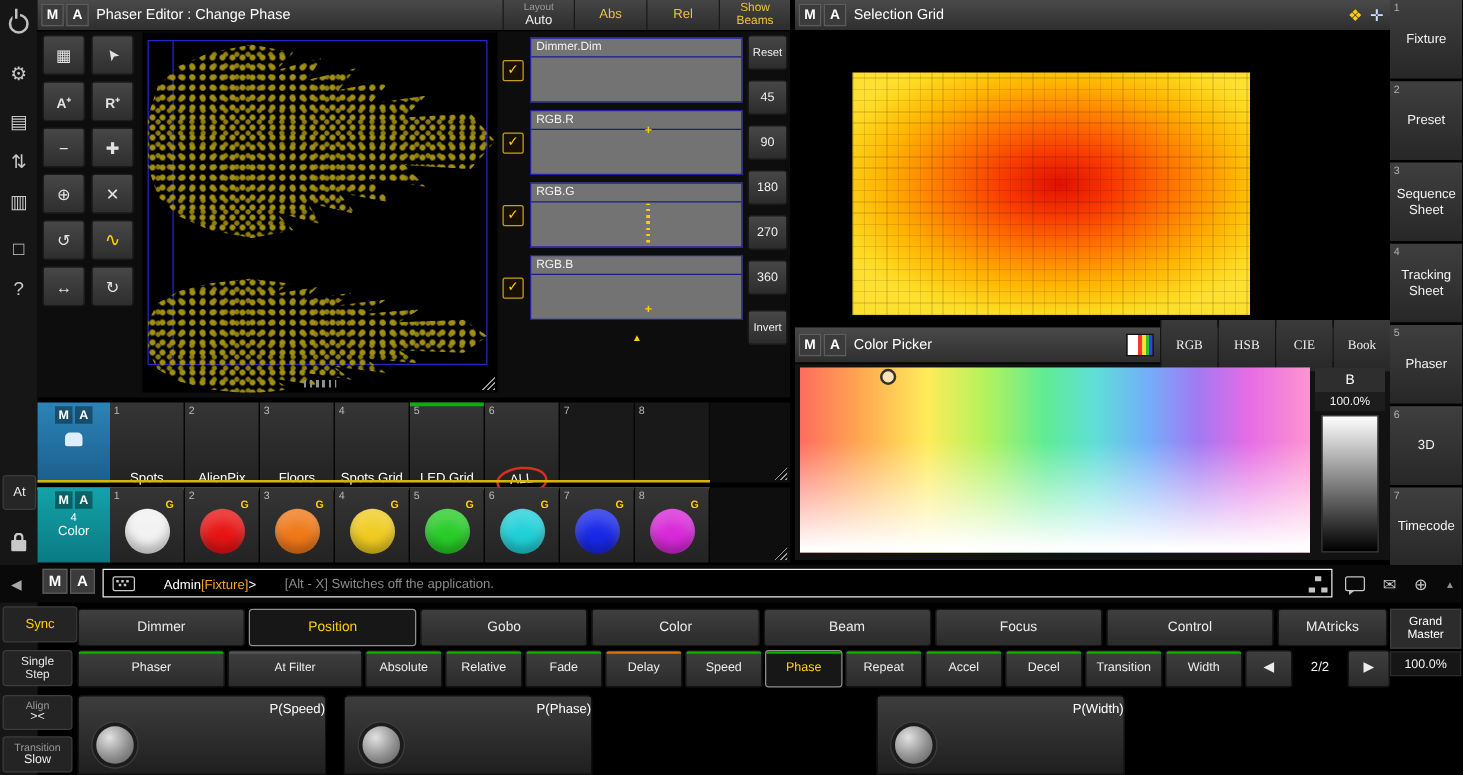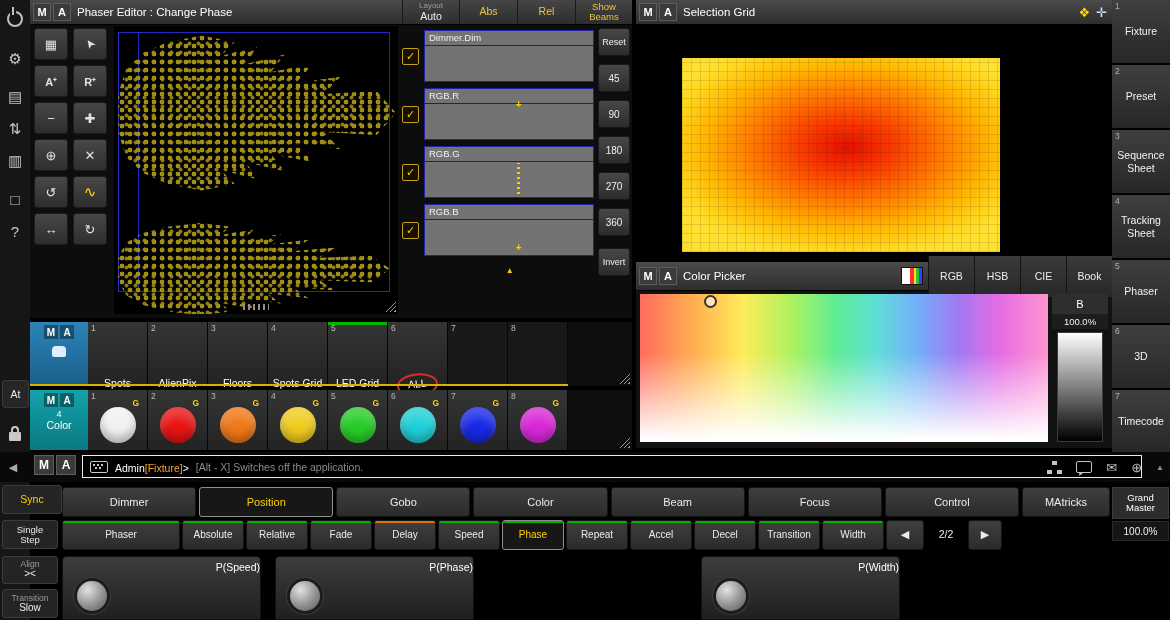--- a/index.html
+++ b/index.html
@@ -67,21 +67,21 @@
     background:
       repeating-linear-gradient(0deg,rgba(0,0,0,.10) 0 1px,transparent 1px 9px),
       repeating-linear-gradient(90deg,rgba(0,0,0,.10) 0 1px,transparent 1px 9px),
       radial-gradient(ellipse 62% 58% at 52% 46%,#e01000 0%,#f83800 22%,#ff7800 48%,#ffb400 72%,#ffd820 92%,#ffdf30 100%);}
 
   
   .cp-titlebar{height:28px;}
   .rainbow{width:20px;height:16px;margin-right:5px;border:1px solid #111;
     background:linear-gradient(90deg,#ffffff 0 42%,#ff3030 42% 58%,#ffe030 58% 72%,#30c030 72% 86%,#3040ff 86% 100%);}
   .cp-tab{width:45px;height:41px;display:flex;align-items:center;justify-content:center;border-left:1px solid #141414;
-    background:linear-gradient(#3a3a3a,#282828);font-size:10.5px;color:#ededed;}
+    background:linear-gradient(#3a3a3a,#282828);font-size:10.5px;color:#ededed;font-family:Liberation Serif, serif;}
   .cp-grad{position:absolute;left:4px;top:32px;width:408px;height:148px;
     background:
       linear-gradient(to top,#ffffff 2%,rgba(255,255,255,0) 60%),
       linear-gradient(rgba(255,255,255,.16),rgba(255,255,255,.16)),
       linear-gradient(to right,#ff5040 0%,#ff9830 12%,#ffe83a 25%,#a0f040 37%,#40e880 48%,#40d8d0 58%,#58a0f8 68%,#9060f0 78%,#e050e0 88%,#ff80c8 100%);}
   .cp-marker{position:absolute;left:64px;top:1px;width:9px;height:9px;border:2px solid #333;border-radius:50%;background:rgba(255,255,255,.55);}
   .cp-side{position:absolute;right:4px;top:32px;width:56px;}
   .cp-b{height:20px;background:#2e2e2e;display:flex;align-items:center;justify-content:center;font-size:11px;color:#fff;}
   .cp-bval{height:15px;background:#1d1d1d;display:flex;align-items:center;justify-content:center;font-size:9.5px;color:#f0f0f0;}
   .cp-bar{margin:3px auto 0;width:44px;height:108px;background:linear-gradient(#fff,#000);border:1px solid #3a3a3a;}
@@ -112,22 +112,22 @@
       box-shadow:inset 0 10px 10px rgba(255,255,255,.22),inset 0 -6px 8px rgba(0,0,0,.28);}
   .g-mark{position:absolute;top:8px;right:8px;color:#ffd000;font-size:8.5px;font-weight:bold;}
   .scroll-line{position:absolute;height:2px;background:#d8b400;left:0;width:538px;}
   .pool-rest{position:absolute;left:538px;top:0;right:0;height:100%;background:#0e0e0e;}
 
   
   .cmd-row{position:absolute;left:0;top:452px;width:1170px;height:30px;background:#090909;}
   .back-btn{position:absolute;left:2px;top:5px;width:22px;height:20px;color:#a8a8a8;font-size:11px;display:flex;align-items:center;justify-content:center;}
   .cmd-ma{position:absolute;left:34px;top:3px;}
   .cmd-ma b{width:18px;height:18px;font-size:12px;}
-  .cmd-input{position:absolute;left:82px;top:3px;height:23px;width:1060px;border:1px solid #ececec;background:#000;
-      display:flex;align-items:center;gap:7px;padding:0 7px;box-sizing:border-box;}
+  .cmd-input{position:absolute;left:82px;top:3px;height:23px;width:984px;border:1px solid #ececec;background:#000;
+      display:flex;align-items:center;gap:23px;padding:0 7px;box-sizing:border-box;}
   .kbd-icon{width:16px;height:10px;border:1px solid #c8c8c8;border-radius:2px;position:relative;flex:none;}
   .kbd-icon::after{content:"";position:absolute;left:2px;top:2px;width:2px;height:2px;background:#c8c8c8;
       box-shadow:4px 0 #c8c8c8,8px 0 #c8c8c8,2px 3px #c8c8c8,6px 3px #c8c8c8;}
   .prompt-user,.prompt-caret{color:#fff;font-size:10.5px;}
   .prompt-target{color:#f5a623;font-size:10.5px;}
   .cmd-hint{color:#8a8a8a;font-size:10.5px;}
   .cmd-icons{position:absolute;right:6px;top:0;height:30px;display:flex;align-items:center;gap:14px;color:#c4c4c4;font-size:13px;}
   .tree-icon{position:relative;width:15px;height:13px;}
   .tree-icon i{position:absolute;width:5px;height:4px;background:#c4c4c4;}
   .tree-icon i:nth-child(1){left:5px;top:0;}
@@ -499,20 +499,24 @@
     <div class="tab">Focus</div>
     <div class="tab">Control</div>
     <div class="tab matricks">MAtricks</div>
   </div>
 
   <div class="sub-row">
     <div class="sub w-phaser">
         <span class="strip" style="background-color: rgb(0, 180, 0);"></span>
         <span>Phaser</span>
       </div>
+    <div class="sub w-atfilter">
+        <span class="strip" style="background-color: rgb(85, 85, 85);"></span>
+        <span style="width:40px">At Filter</span>
+      </div>
     <div class="sub w-small">
         <span class="strip" style="background-color: rgb(0, 180, 0);"></span>
         <span>Absolute</span>
       </div>
     <div class="sub w-small">
         <span class="strip" style="background-color: rgb(0, 180, 0);"></span>
         <span>Relative</span>
       </div>
     <div class="sub w-small">
         <span class="strip" style="background-color: rgb(0, 180, 0);"></span>

